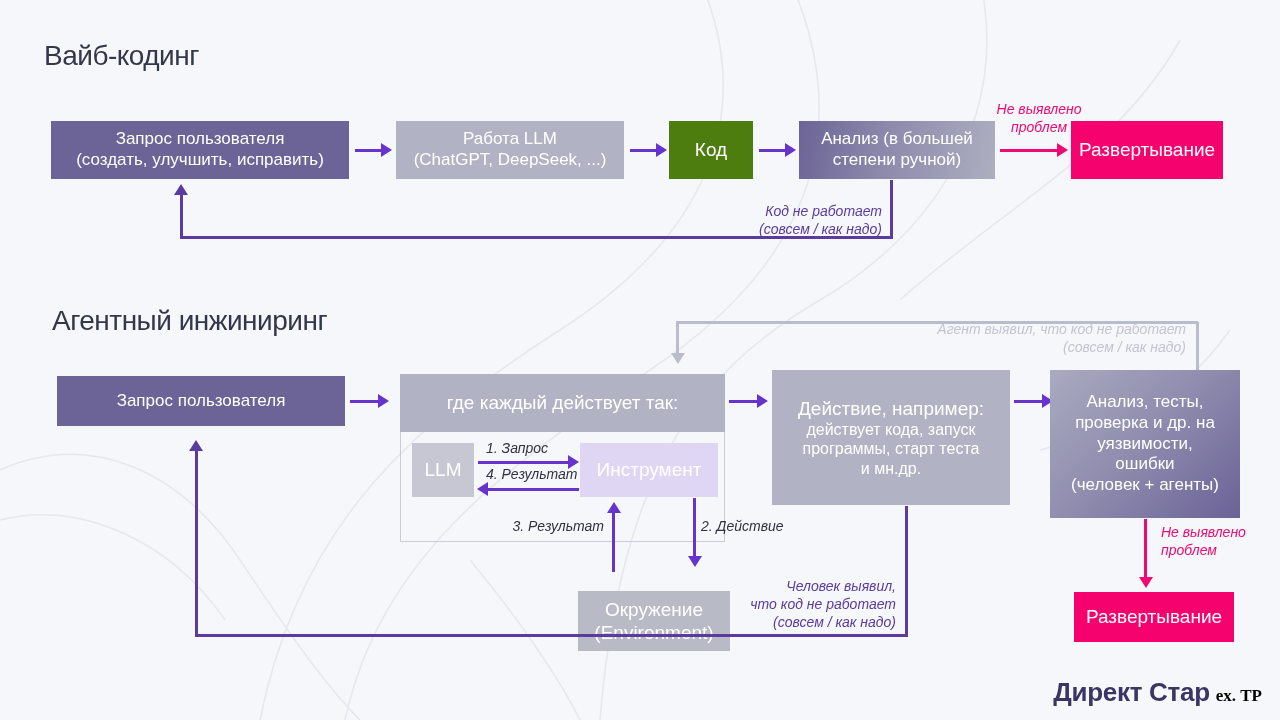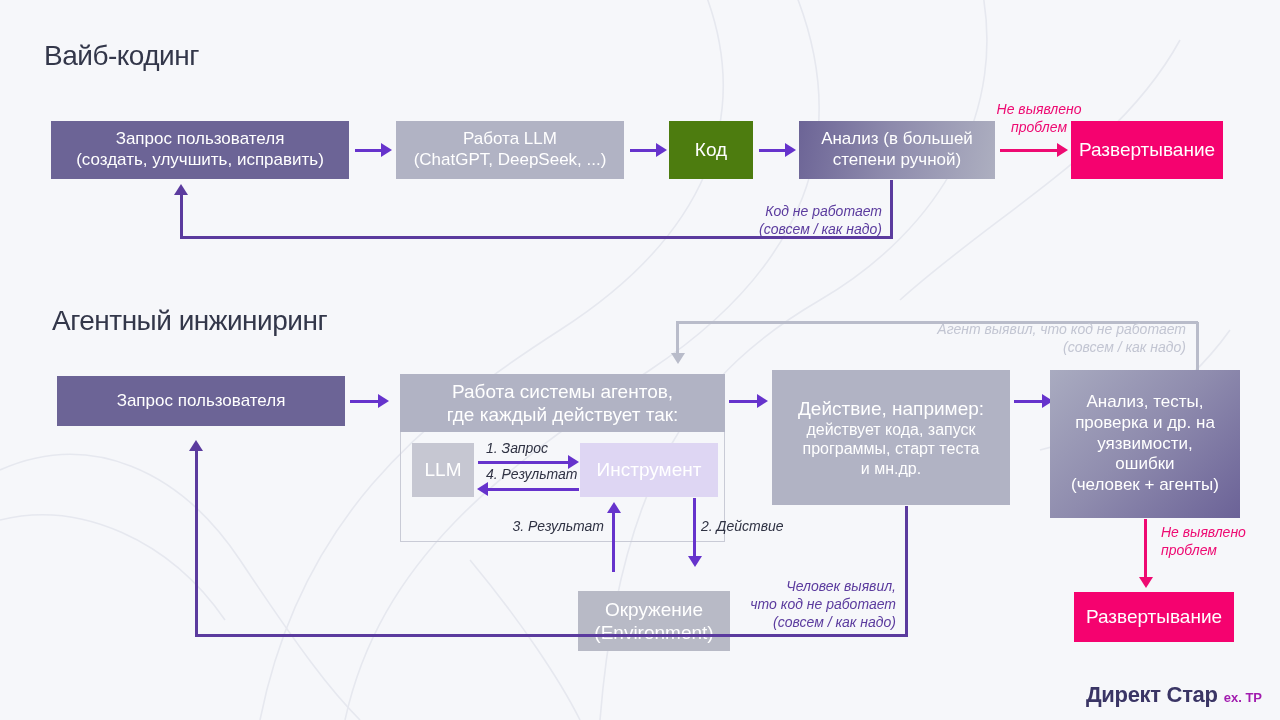--- a/index.html
+++ b/index.html
@@ -94,23 +94,23 @@
     background:transparent;
     box-sizing:border-box;
   }
 
   
   #logo{
     position:absolute;right:18px;bottom:12px;
     display:flex;align-items:baseline;gap:6px;
   }
   #logo-name{
-    font-size:22px;font-weight:bold;color:#3a3565;letter-spacing:-0.3px;
-  }
-  #logo-sub{font-size:13px;font-weight:bold;color:#a21caf;}
+    font-size:26px;font-weight:bold;color:#3a3565;letter-spacing:-0.3px;
+  }
+  #logo-sub{font-size:17px;font-weight:bold;color:#000000;font-family:Liberation Serif, serif;}
 </style>
 </head>
 <body>
 
 <div id="slide">
 
   <svg id="bg-swirls" width="1280" height="720" viewBox="0 0 1280 720" fill="none">
     <g stroke="#e6e8ef" stroke-width="1.6" fill="none">
       <path d="M700 -20 C760 120, 700 240, 560 330 C420 420, 300 520, 260 720"></path>
       <path d="M790 -20 C860 140, 800 270, 650 370 C500 470, 380 560, 345 720"></path>
@@ -206,21 +206,20 @@
     <span>Запрос пользователя</span>
   </div>
 
   <div class="conn">
     <div class="h-line" style="left:350px;top:400px;width:30px;"></div>
     <div class="arrow arr-r" style="left:378px;top:394px;"></div>
   </div>
 
   <div class="node n-grey fs19" style="left:400px;top:374px;width:325px;height:58px;">
     <div>
-      <span class="l1">Работа системы агентов,</span>
       <span class="l2">где каждый действует так:</span>
     </div>
   </div>
 
   <div id="agent-inner-panel"></div>
 
   <div class="node n-lightgrey fs19" style="left:412px;top:443px;width:62px;height:54px;color:#ffffff;">
     <span>LLM</span>
   </div>
 

